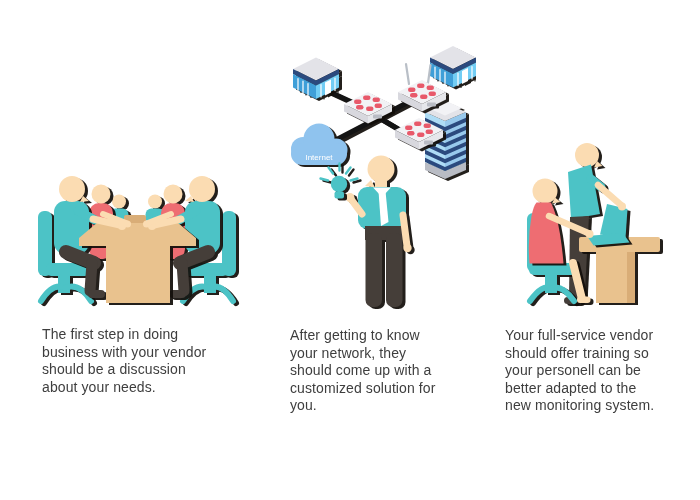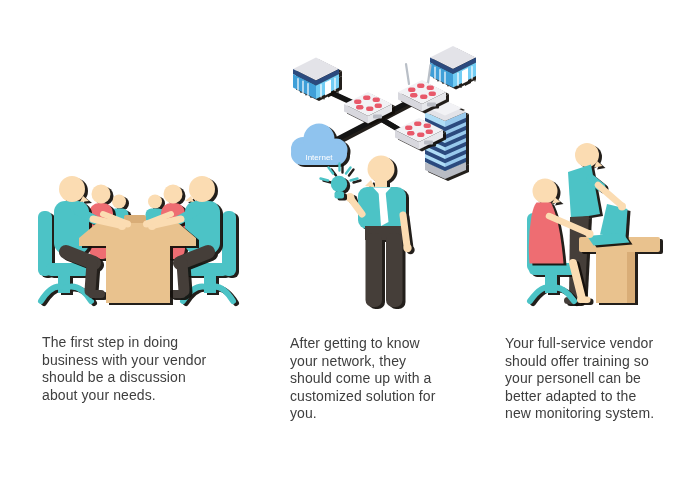--- a/index.html
+++ b/index.html
@@ -7,21 +7,21 @@
     --dark:#453e39; --cloud-blue:#8fc3ee; --building-blue:#72cdf4; --building-blue-dark:#3f9fd8;
     --navy:#2b4a7e; --grey-light:#e3e3e8; --router-top:#f2f2f5; --router-face:#d8d8de;
     --router-face2:#e6e7eb; --router-red:#e8596a; --stripe-blue:#aedcf5; --stripe-blue2:#98c9ec;
     --tower-base:#b9bcc4; --line-black:#141414; --antenna-grey:#b9bfc7; --text-color:#3e3e3e; --white:#ffffff;
   }
   html,body{margin:0;padding:0;background:#fff;}
   .canvas{position:relative;width:695px;height:500px;background:#fff;overflow:hidden;
           font-family:"Liberation Sans",sans-serif;}
   .illo{position:absolute;}
   .caption{position:absolute;color:var(--text-color);font-size:14px;line-height:17.5px;
-           white-space:pre-line;letter-spacing:0.1px;margin-top:8px;}
+           white-space:pre-line;letter-spacing:0.1px;}
   .sh{filter:drop-shadow(3px 2.5px 0 rgba(18,14,10,.93));}
   
   .teal{fill:var(--teal)} .red{fill:var(--red)} .skin{fill:var(--skin)} .tan{fill:var(--tan)}
   .tan2{fill:var(--tan-dark)} .dark{fill:var(--dark)} .white{fill:var(--white)}
   .cloudb{fill:var(--cloud-blue)} .navy{fill:var(--navy)} .bblue{fill:var(--building-blue)}
   .bblued{fill:var(--building-blue-dark)} .greyl{fill:var(--grey-light)}
   .rtop{fill:var(--router-top)} .rfl{fill:var(--router-face)} .rfr{fill:var(--router-face2)}
   .rred{fill:var(--router-red)} .stripe{fill:var(--stripe-blue)} .stripe2{fill:var(--stripe-blue2)}
   .tbase{fill:var(--tower-base)}
   

